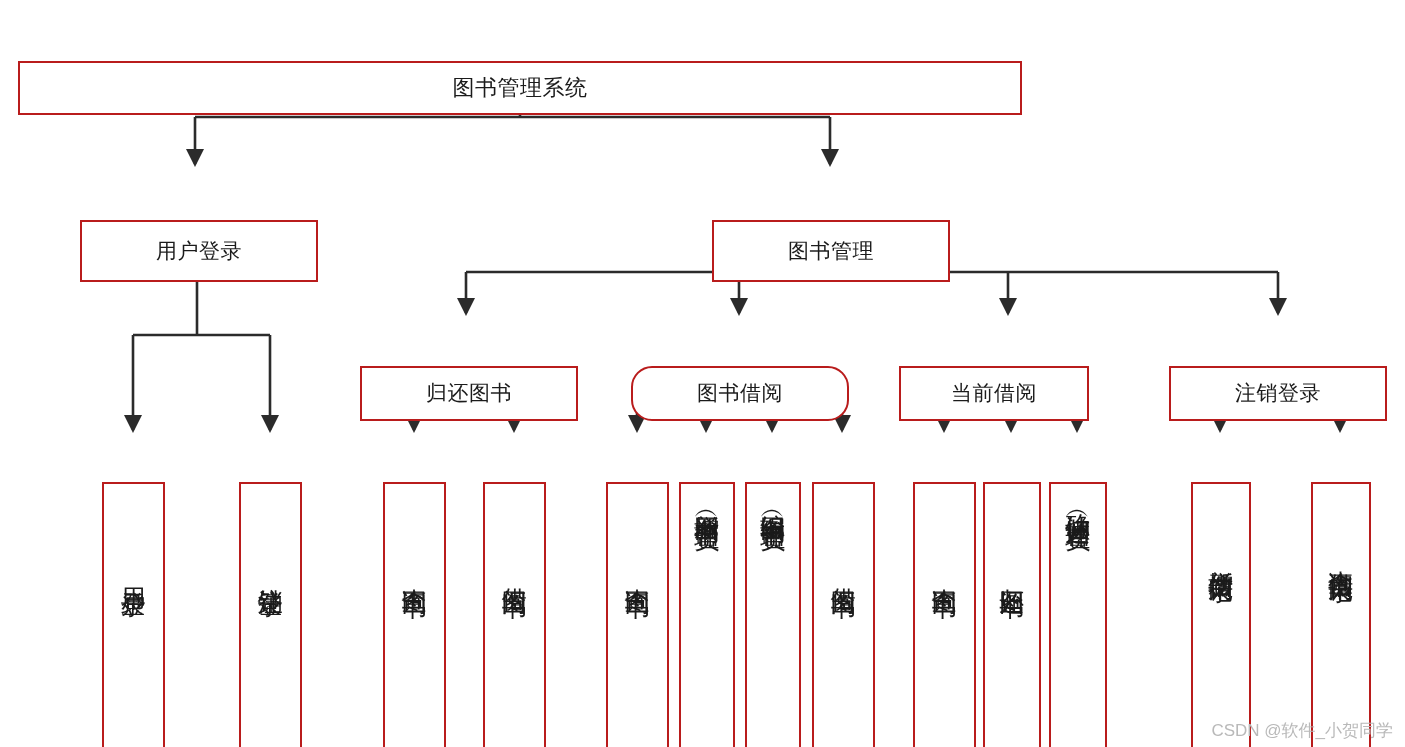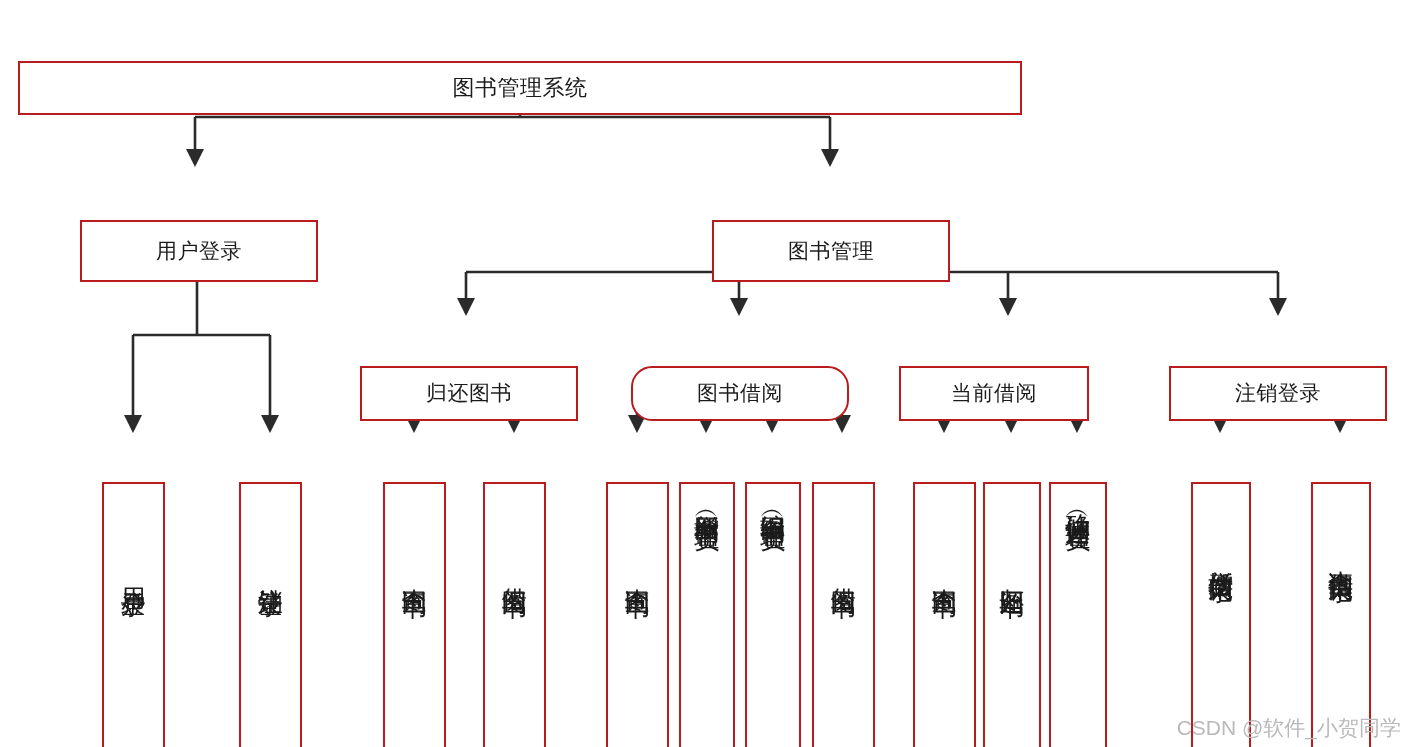--- a/index.html
+++ b/index.html
@@ -57,23 +57,23 @@
     line-height:1.06;
     letter-spacing:2px;
     white-space:nowrap;
     margin:0 auto;
   }
   .node.v.tall .lbl{ padding-top:4px; }
   .node.v.mid .lbl{ padding-top:78px; }
   .node.v.low .lbl{ padding-top:60px; }
   .watermark{
     position:absolute;
-    right:4px;
+    right:12px;
     bottom:5px;
-    font-size:21px;
+    font-size:17px;
     color:#b9b9b9;
     z-index:5;
     white-space:nowrap;
     font-family:"Liberation Sans","DejaVu Sans",sans-serif;
   }
 </style>
 </head>
 <body>
 
 <div id="canvas">

